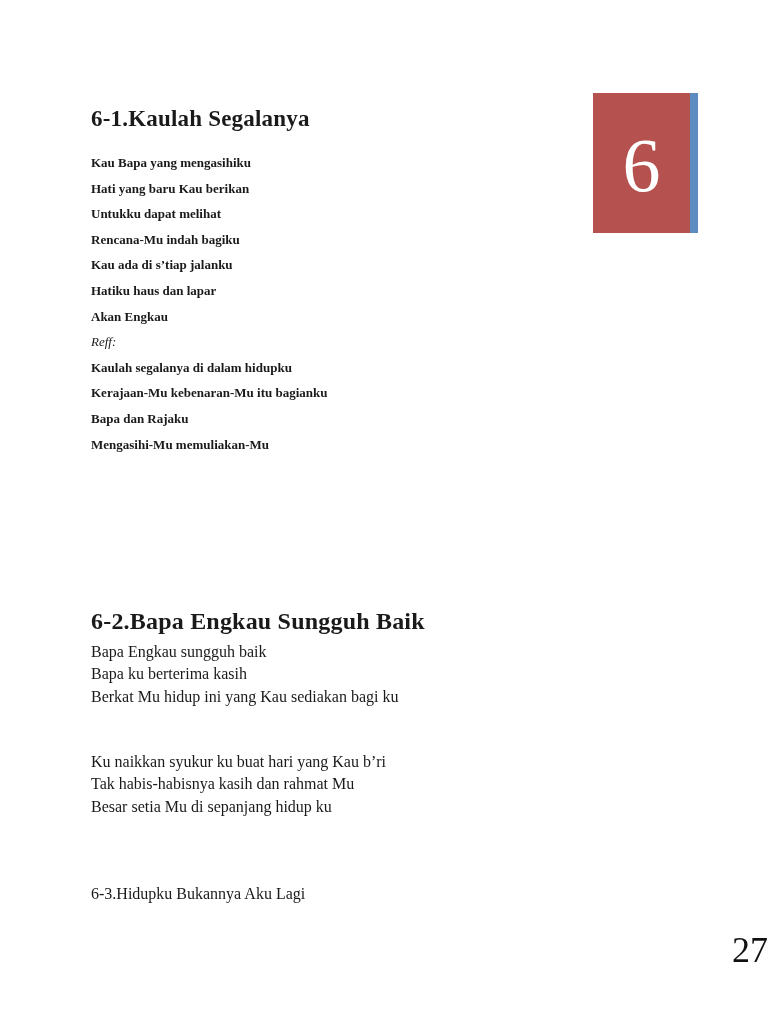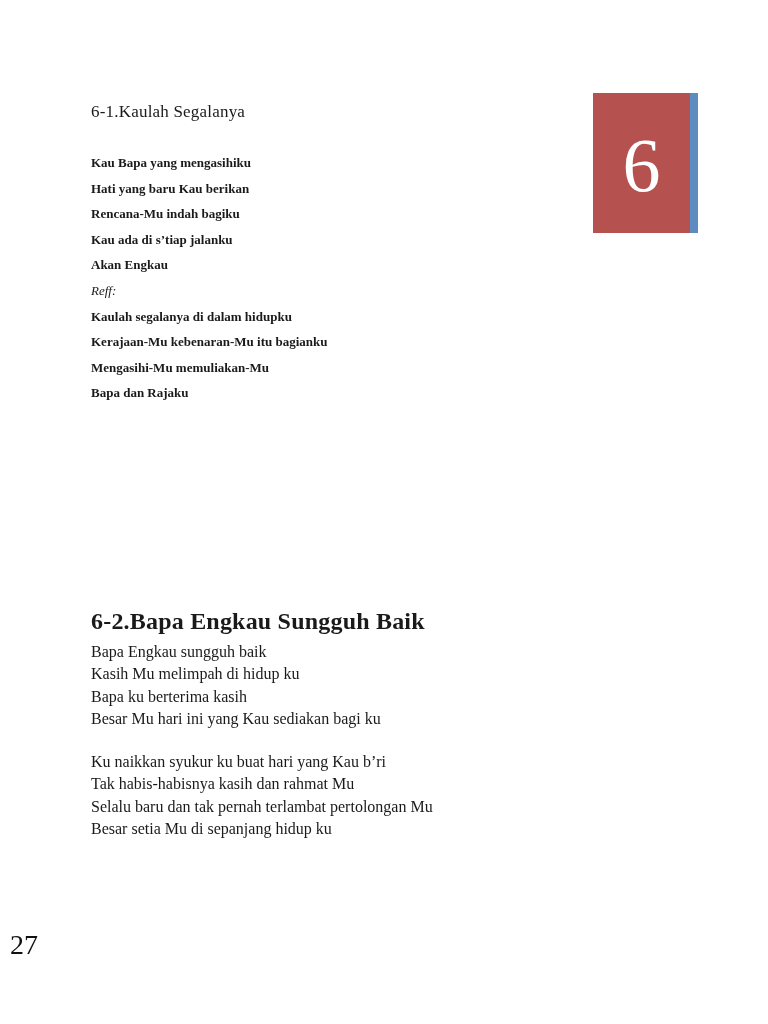--- a/index.html
+++ b/index.html
@@ -49,22 +49,22 @@
     font-size: 76px;
     font-weight: 400;
     line-height: 1;
     transform: translateY(2px);
   }
   
   .s1-title {
     position: absolute;
     left: 91px;
     top: 91px;
-    font-size: 17px;
-    font-weight: normal;
+    font-size: 23px;
+    font-weight: bold;
     letter-spacing: 0.2px;
   }
   .s1-lyrics {
     position: absolute;
     left: 91px;
     top: 150px;
     font-size: 13px;
     font-weight: bold;
     line-height: 25.6px;
   }
@@ -105,22 +105,22 @@
     top: 885px;
     font-size: 16px;
     font-weight: normal;
   }
   
   .page-number {
     position: absolute;
     left: 0;
     right: 0;
     top: 929px;
-    text-align: left;
-    font-size: 28px;
+    text-align: right;
+    font-size: 36px;
     font-weight: normal;
     color: #111111;
     text-indent: 10px;
   }
 </style>
 </head>
 <body>
 
 <div class="page">
 
@@ -129,42 +129,43 @@
       <span class="badge-number" style="color: rgb(255, 255, 255);">6</span>
     </div>
     <div class="badge-strip" style="background: rgb(93, 140, 192);"></div>
   </div>
 
   <h1 class="s1-title">6-1.Kaulah Segalanya</h1>
 
   <div class="s1-lyrics">
     <p>Kau Bapa yang mengasihiku</p>
     <p>Hati yang baru Kau berikan</p>
+    <p>Untukku dapat melihat</p>
     <p>Rencana-Mu indah bagiku</p>
     <p>Kau ada di s’tiap jalanku</p>
+    <p>Hatiku haus dan lapar</p>
     <p>Akan Engkau</p>
     <p class="reff">Reff:</p>
     <p>Kaulah segalanya di dalam hidupku</p>
     <p>Kerajaan-Mu kebenaran-Mu itu bagianku</p>
+    <p>Bapa dan Rajaku</p>
     <p>Mengasihi-Mu memuliakan-Mu</p>
-    <p>Bapa dan Rajaku</p>
   </div>
 
   <h2 class="s2-title">6-2.Bapa Engkau Sungguh Baik</h2>
 
   <div class="s2-stanza1 stanza">
     <p>Bapa Engkau sungguh baik</p>
-    <p>Kasih Mu melimpah di hidup ku</p>
     <p>Bapa ku berterima kasih</p>
-    <p>Besar Mu hari ini yang Kau sediakan bagi ku</p>
+    <p>Berkat Mu hidup ini yang Kau sediakan bagi ku</p>
   </div>
 
   <div class="s2-stanza2 stanza">
     <p>Ku naikkan syukur ku buat hari yang Kau b’ri</p>
     <p>Tak habis-habisnya kasih dan rahmat Mu</p>
-    <p>Selalu baru dan tak pernah terlambat pertolongan Mu</p>
     <p>Besar setia Mu di sepanjang hidup ku</p>
   </div>
 
+  <div class="s3-title">6-3.Hidupku Bukannya Aku Lagi</div>
 
   <div class="page-number">27</div>
 
 </div>
 
 </body></html>

